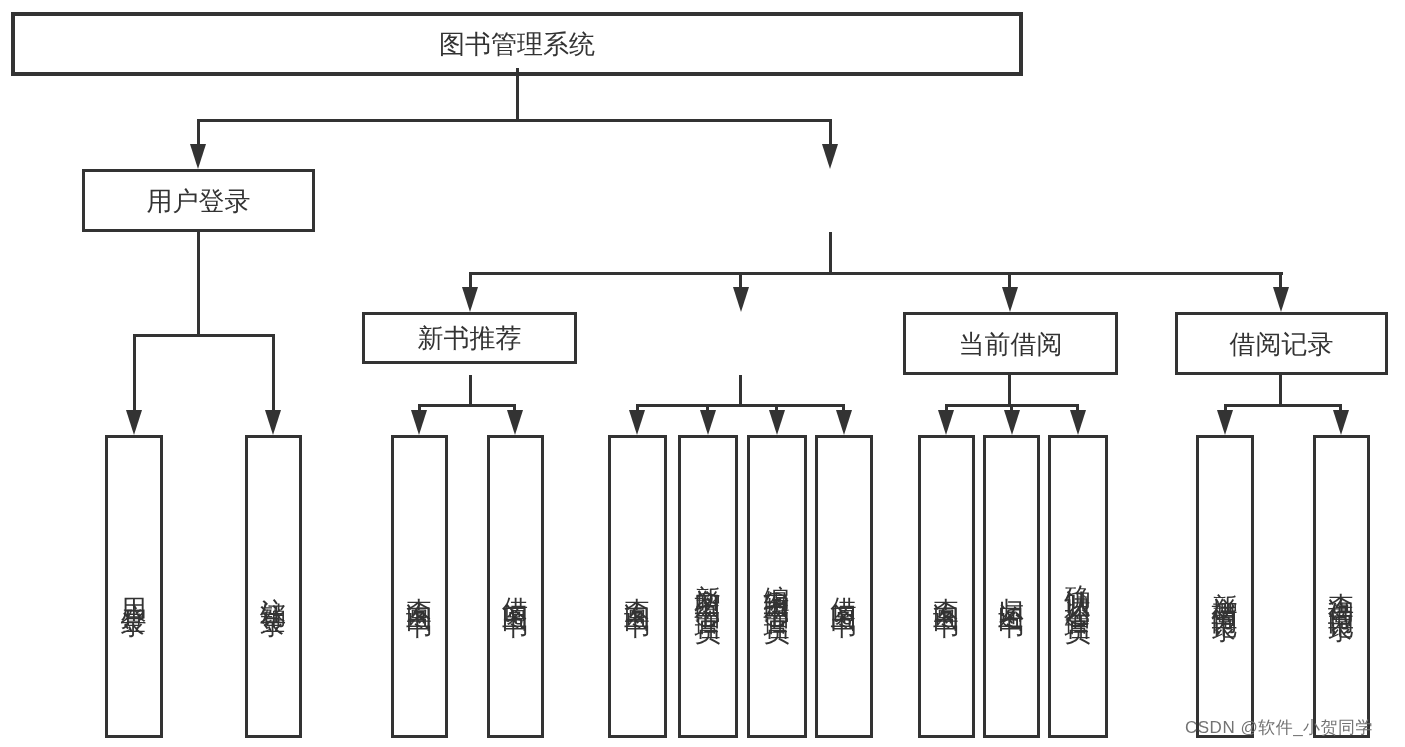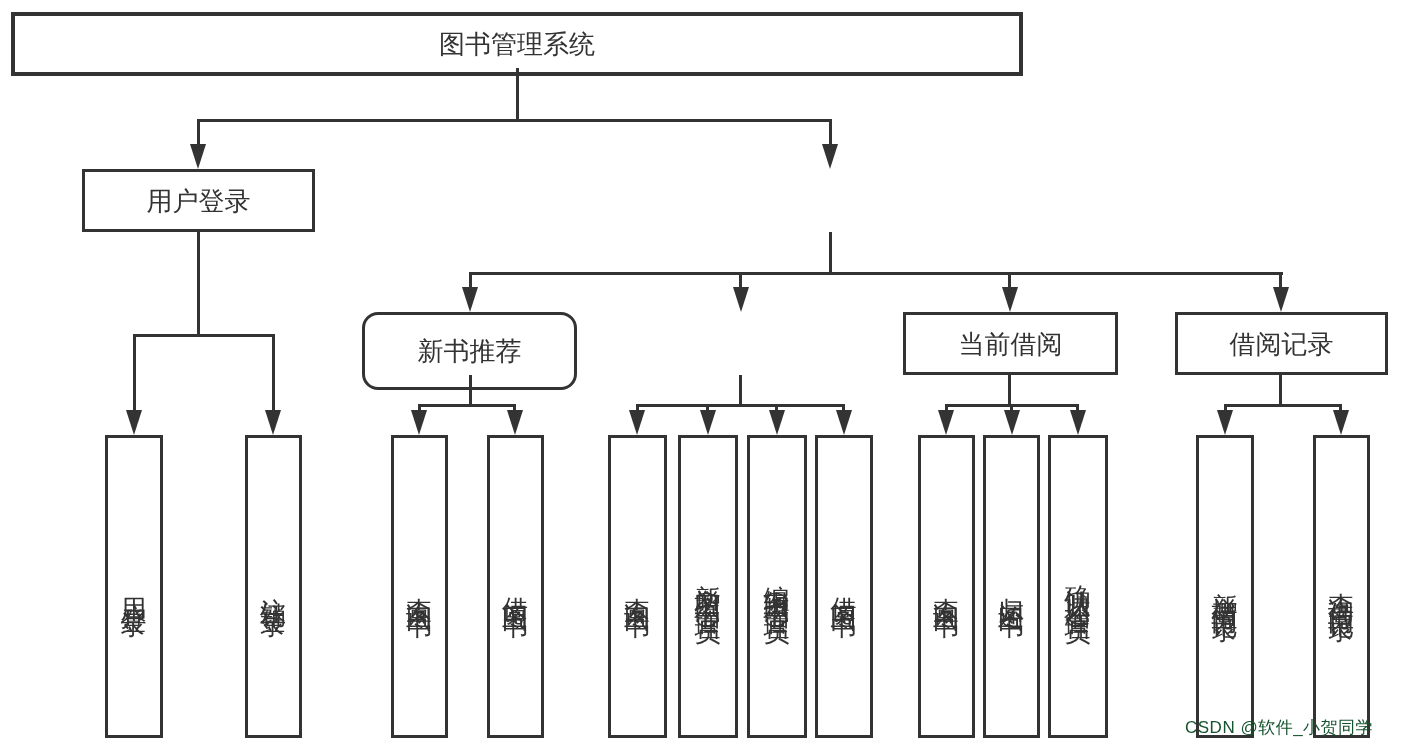--- a/index.html
+++ b/index.html
@@ -7,21 +7,21 @@
          font-family:"Liberation Sans","DejaVu Sans",sans-serif;}
   .box{position:absolute;box-sizing:border-box;border:3px solid #333333;background:#ffffff;
        display:flex;align-items:center;justify-content:center;color:#333333;font-size:26px;}
   .box span{white-space:nowrap;line-height:1;}
   .root{border-width:4px;}
   .vbox span{writing-mode:vertical-rl;text-orientation:mixed;letter-spacing:5px;}
   .hl{position:absolute;height:3px;background:#333333;}
   .vl{position:absolute;width:3px;background:#333333;}
   .tri{position:absolute;width:0;height:0;border-left:8px solid transparent;
        border-right:8px solid transparent;border-top:25px solid #333333;}
-  .wm{position:absolute;left:1185px;top:716px;color:#14532d;font-size:17px;z-index:5;letter-spacing:.5px;}
+  .wm{position:absolute;left:1185px;top:716px;color:#737373;font-size:17px;z-index:5;letter-spacing:.5px;}
 </style>
 </head>
 <body>
 
 <div class="stage">
 
   <div class="box root" style="left:11px;top:12px;width:1012px;height:64px;">
     <span>图书管理系统</span>
   </div>
 
@@ -47,21 +47,21 @@
   <div class="hl" style="left:469px;top:272px;width:814px;"></div>
   <div class="vl" style="left:469px;top:272px;height:18px;"></div>
   <div class="tri" style="left:462px;top:287px;"></div>
   <div class="vl" style="left:739px;top:272px;height:18px;"></div>
   <div class="tri" style="left:733px;top:287px;"></div>
   <div class="vl" style="left:1008px;top:272px;height:18px;"></div>
   <div class="tri" style="left:1002px;top:287px;"></div>
   <div class="vl" style="left:1279px;top:272px;height:18px;"></div>
   <div class="tri" style="left:1273px;top:287px;"></div>
 
-  <div class="box" style="left:362px;top:312px;width:215px;height:78px;border-radius:16px;">
+  <div class="box" style="left:362px;top:312px;width:215px;height:52px;">
     <span>新书推荐</span>
   </div>
   <div class="box" style="left:903px;top:312px;width:215px;height:63px;text-align:center;">
     <span>当前借阅</span>
   </div>
   <div class="box" style="left:1175px;top:312px;width:213px;height:63px;">
     <span>借阅记录</span>
   </div>
 
   <div class="vl" style="left:469px;top:375px;height:31px;"></div>

